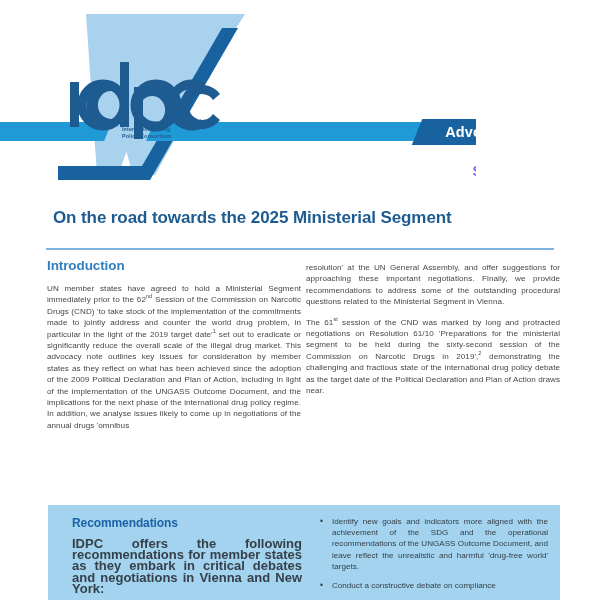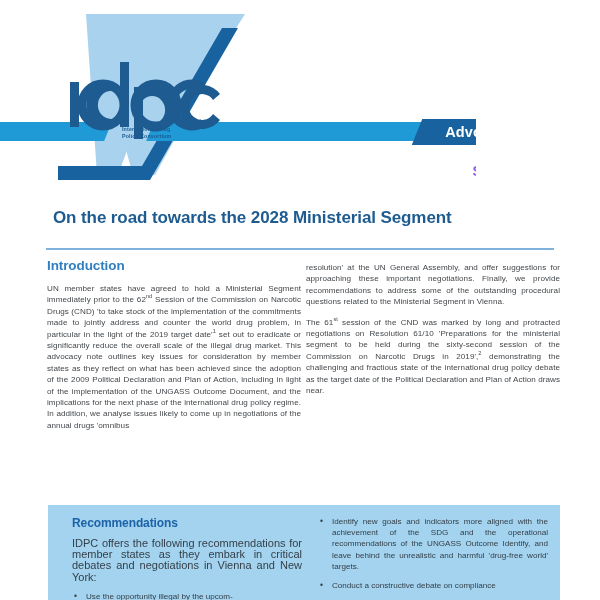--- a/index.html
+++ b/index.html
@@ -201,24 +201,25 @@
 
   h3.rec-title {
     margin: 0 0 8px 0;
     font-size: 12px;
     font-weight: bold;
     color: #1c62a8;
     letter-spacing: -.1px;
   }
   p.rec-body {
     margin: 0 0 8px 0;
-    font-size: 11px;
+    font-size: 13px;
     line-height: 11.2px;
     text-align: justify;
     color: #35404a;
+    font-weight: bold;
   }
   ul.rec-list {
     margin: 0;
     padding: 0;
     list-style: none;
   }
   ul.rec-list li {
     position: relative;
     padding-left: 14px;
     margin-bottom: 8px;
@@ -281,21 +282,21 @@
     <div>Policy Consortium</div>
   </div>
 
   <div class="advocacy-tag"></div>
   <div class="advocacy-label">Advocacy note</div>
 
   <div class="date-line">September 2018</div>
   <div class="date-rule"></div>
 </div>
 
-<div class="doc-title">On the road towards the 2028 Ministerial Segment</div>
+<div class="doc-title">On the road towards the 2025 Ministerial Segment</div>
 <div class="title-rule"></div>
 
 <div class="columns">
 
   <div class="col col-left">
     <h2 class="section">Introduction</h2>
     <p class="body">
       <span>UN member states have agreed to hold a Ministerial Segment immediately prior to the 62</span><sup>nd</sup><span> Session of the Commission on Narcotic Drugs (CND) 'to take stock of the implementation of the commitments made to jointly address and counter the world drug problem, in particular in the light of the 2019 target date'</span><sup>1</sup><span> set out to eradicate or significantly reduce the overall scale of the illegal drug market. This advocacy note outlines key issues for consideration by member states as they reflect on what has been achieved since the adoption of the 2009 Political Declaration and Plan of Action, including in light of the implementation of the UNGASS Outcome Document, and the implications for the next phase of the international drug policy regime. In addition, we analyse issues likely to come up in negotiations of the annual drugs 'omnibus</span>
     </p>
   </div>
@@ -321,21 +322,21 @@
           <span class="bullet">•</span>
           <span>Use the opportunity illegal by the upcom-</span>
         </li>
       </ul>
     </div>
 
     <div class="rec-col rec-col-right">
       <ul class="rec-list">
         <li>
           <span class="bullet">•</span>
-          <span>Identify new goals and indicators more aligned with the achievement of the SDG and the operational recommendations of the UNGASS Outcome Identify, and leave behind the unrealistic and harmful 'drug-free world' targets.</span>
+          <span>Identify new goals and indicators more aligned with the achievement of the SDG and the operational recommendations of the UNGASS Outcome Document, and leave reflect the unrealistic and harmful 'drug-free world' targets.</span>
         </li>
         <li>
           <span class="bullet">•</span>
           <span>Conduct a constructive debate on compliance</span>
         </li>
       </ul>
     </div>
 
   </div>
 </div>

